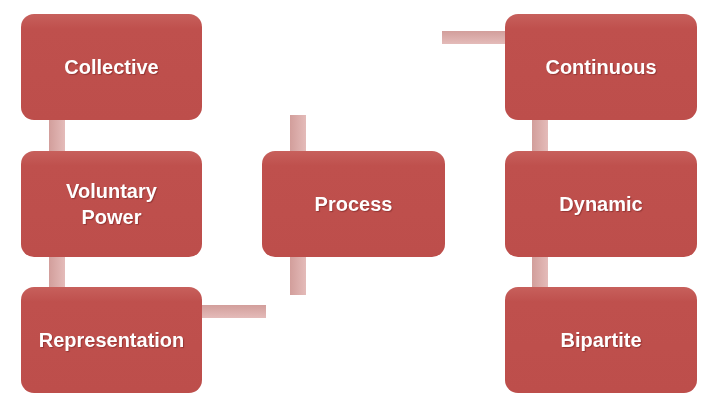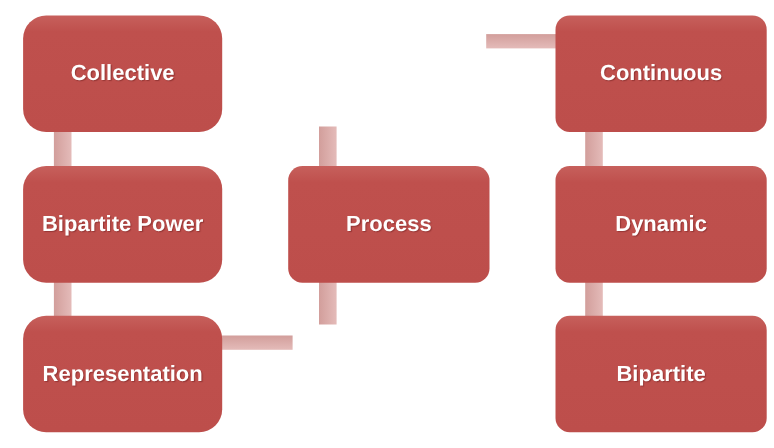--- a/index.html
+++ b/index.html
@@ -39,21 +39,21 @@
   }
   .conn.v {
     width: 16px;
     background: linear-gradient(to right, #d29e9b, #e4bbb9);
   }
   .conn.h {
     height: 13px;
     background: linear-gradient(to bottom, #d29e9b, #e4bbb9);
   }
   
-  .col1 { left: 21px;  width: 181px; border-radius: 21px; }
+  .col1 { left: 21px;  width: 181px; }
   .col2 { left: 262px; width: 183px; }
   .col3 { left: 505px; width: 192px; }
   .row1 { top: 14px; }
   .row2 { top: 151px; }
   .row3 { top: 287px; }
 </style>
 </head>
 <body>
 
 <div class="canvas">
@@ -68,21 +68,21 @@
   <div class="conn v" style="left:532px; top:252px; height:43px;"></div>
 
   <div class="node col1 row1">
     <span>Collective</span>
   </div>
   <div class="node col3 row1">
     <span>Continuous</span>
   </div>
 
   <div class="node col1 row2">
-    <span>Bipartite Power</span>
+    <span>Voluntary Power</span>
   </div>
   <div class="node col2 row2">
     <span>Process</span>
   </div>
   <div class="node col3 row2">
     <span>Dynamic</span>
   </div>
 
   <div class="node col1 row3">
     <span>Representation</span>

